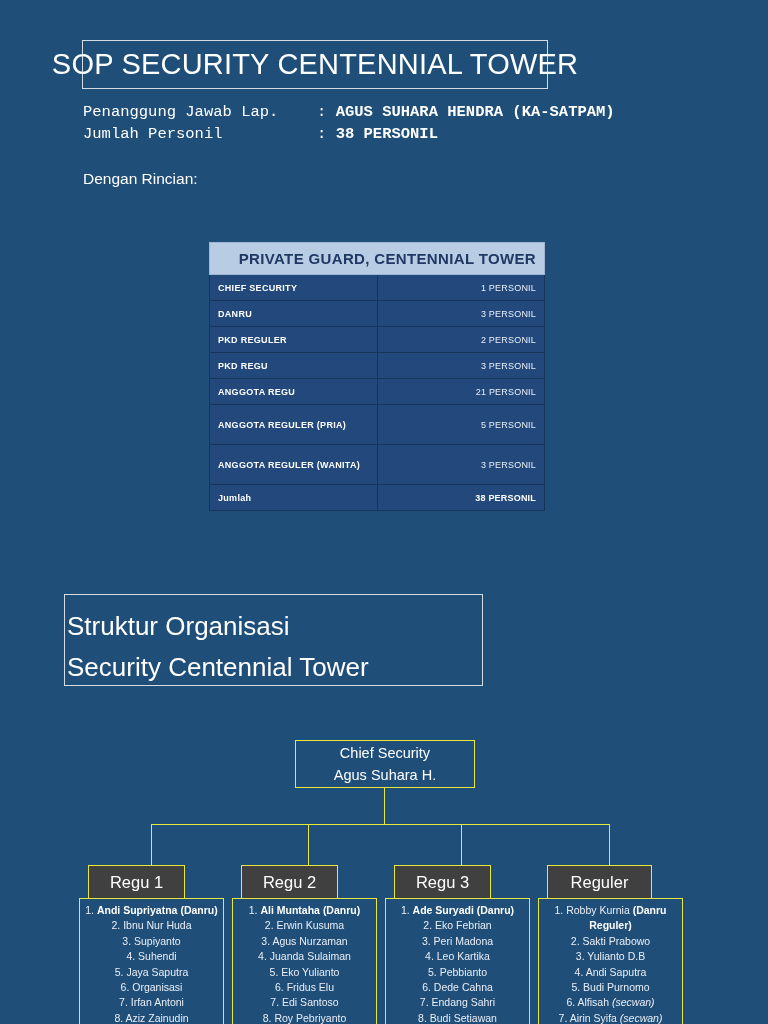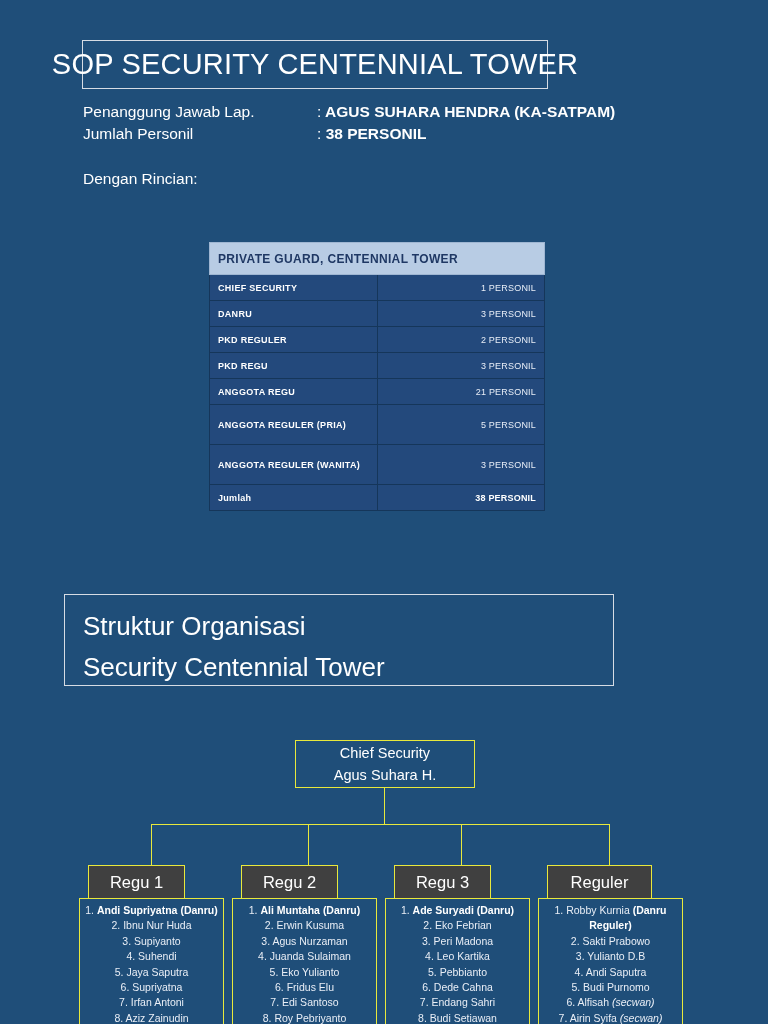--- a/index.html
+++ b/index.html
@@ -39,20 +39,21 @@
   .meta {
     position: absolute;
     left: 83px;
     top: 101px;
     width: 600px;
   }
   .meta-row {
     display: flex;
     align-items: baseline;
     line-height: 22px;
+    font-family: Liberation Mono, monospace;
   }
   .meta-label {
     width: 234px;
     font-size: 15.5px;
     font-weight: 400;
     color: #ffffff;
   }
   .meta-value {
     font-size: 15.5px;
     font-weight: 700;
@@ -78,25 +79,25 @@
     border-collapse: collapse;
     table-layout: fixed;
   }
   .pg-table th, .pg-table td {
     border: 1px solid #15365a;
     padding: 0 8px;
   }
   .pg-table thead th {
     background: #b8cce4;
     color: #1f3864;
-    font-size: 12px;
+    font-size: 15px;
     font-weight: 700;
     letter-spacing: 0.35px;
     height: 32px;
-    text-align: left;
+    text-align: right;
     border: 1px solid #9fb6d2;
   }
   .pg-table td {
     background: #23497c;
     height: 26px;
     vertical-align: middle;
   }
   .pg-table td.cat {
     width: 175px;
     font-size: 9px;
@@ -114,24 +115,24 @@
   }
   .pg-table tr.tall td { height: 40px; }
   .pg-table tr.total td.cat { font-weight: 700; }
   .pg-table tr.total td.qty { font-weight: 700; color: #ffffff; }
 
   
   .struktur-box {
     position: absolute;
     left: 64px;
     top: 594px;
-    width: 550px;
+    width: 419px;
     height: 92px;
     border: 1px solid #d6dce4;
-    padding: 11px 0 0 18px;
+    padding: 11px 0 0 2px;
   }
   .struktur-box .line {
     font-size: 26px;
     font-weight: 400;
     line-height: 41px;
     color: #ffffff;
     white-space: nowrap;
   }
 
   
@@ -300,21 +301,21 @@
         <div class="hdr">
           <span>Regu 1</span>
         </div>
         <div class="body">
           <ol>
             <li><b>Andi Supriyatna</b> <b>(Danru)</b></li>
             <li><span>Ibnu Nur Huda</span></li>
             <li><span>Supiyanto</span></li>
             <li><span>Suhendi</span></li>
             <li><span>Jaya Saputra</span></li>
-            <li><span>Supriyatna</span></li>
+            <li><span>Organisasi</span></li>
             <li><span>Irfan Antoni</span></li>
             <li><span>Aziz Zainudin</span></li>
           </ol>
         </div>
       </div>
       <div class="col" style="left: 232px;">
         <div class="hdr">
           <span>Regu 2</span>
         </div>
         <div class="body">

